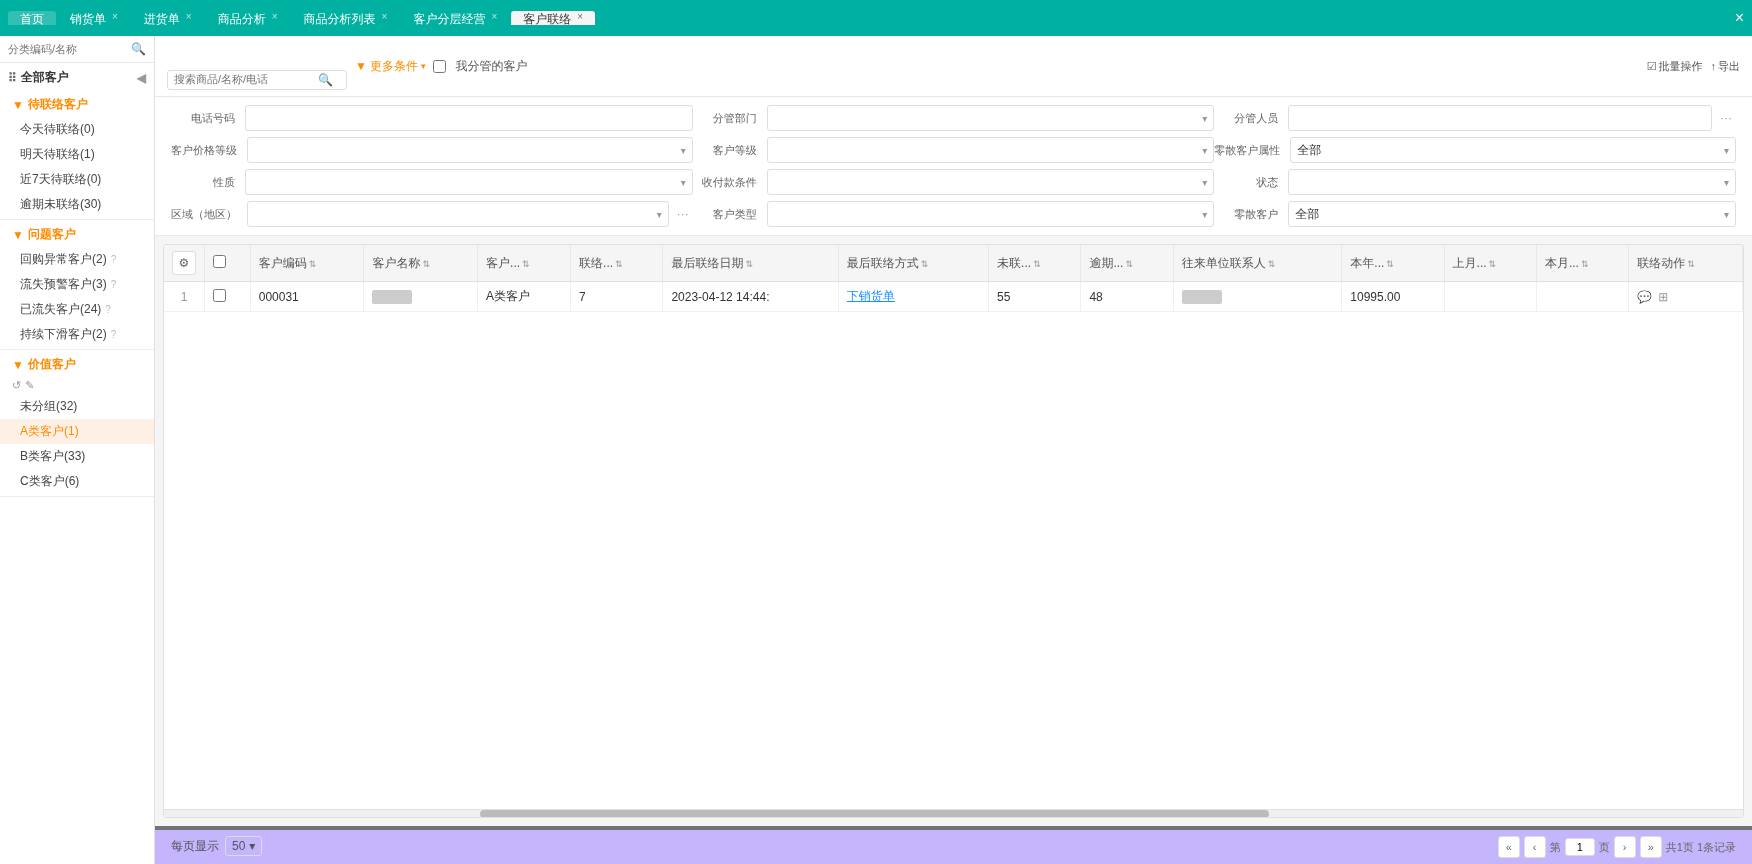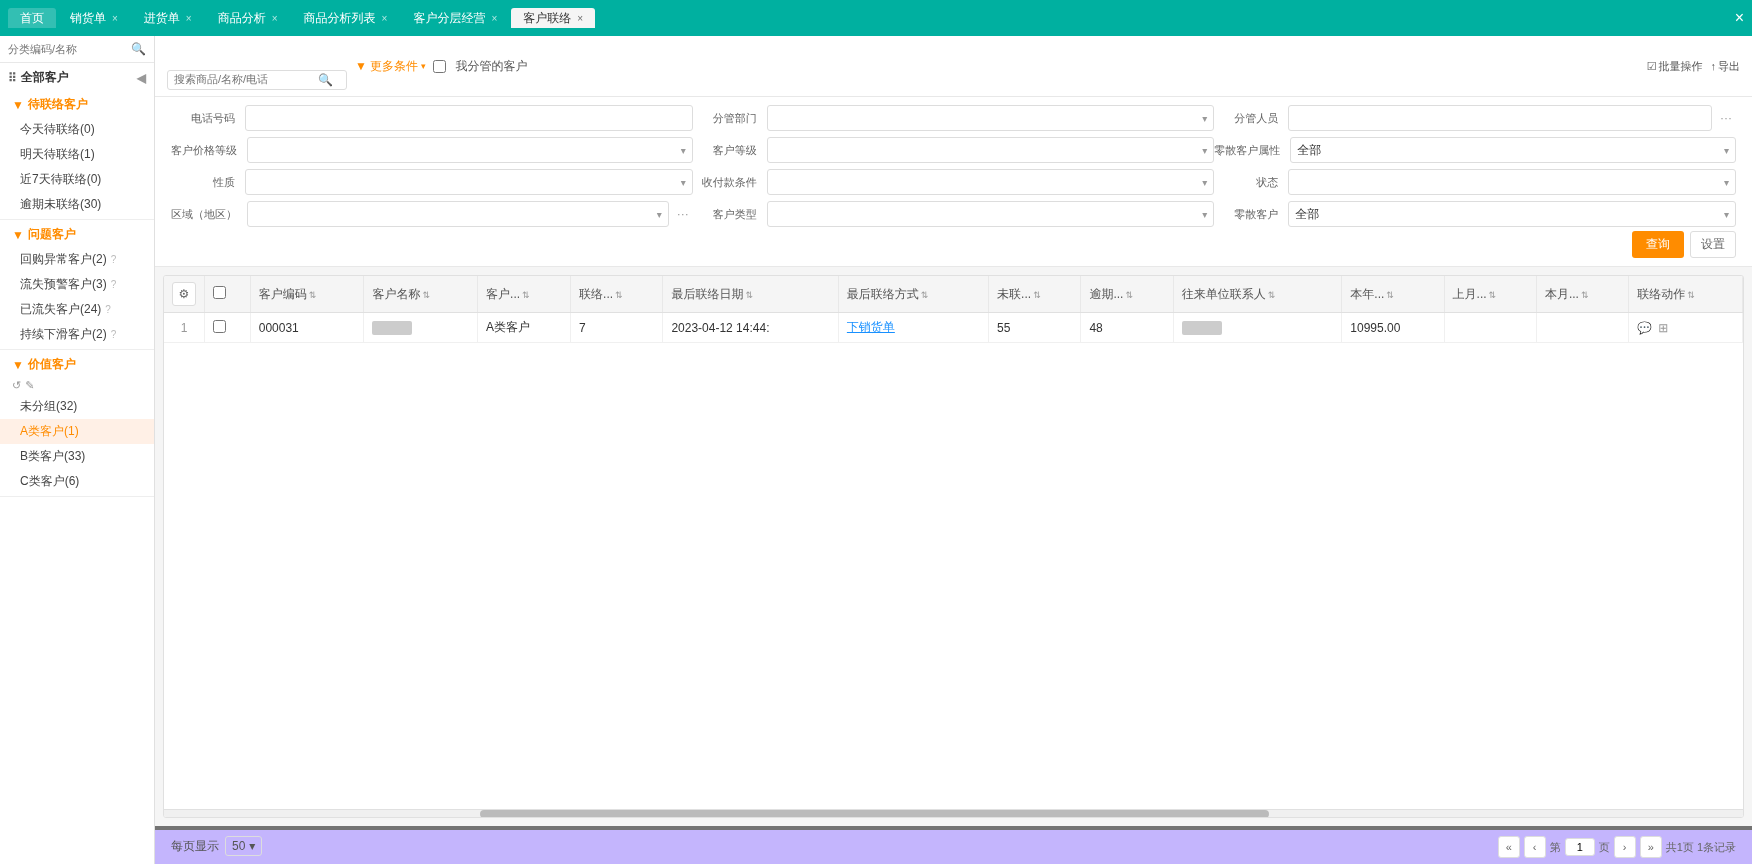--- a/index.html
+++ b/index.html
@@ -9,24 +9,23 @@
     .top-nav {
       background: #00b0a0;
       height: 36px;
       display: flex;
       align-items: center;
       padding: 0 8px;
       gap: 2px;
       position: relative;
     }
     .nav-tab {
-      height: 20px;
+      height: 14px;
       padding: 0 12px;
       display: flex;
-      align-items: center;
       gap: 4px;
       cursor: pointer;
       color: white;
       border-radius: 3px 3px 0 0;
       white-space: nowrap;
     }
     .nav-tab.active {
       background: #f5f5f5;
       color: #333;
     }
@@ -629,24 +628,20 @@
             </div>
             <div class="filter-group">
               <span class="filter-label">零散客户</span>
               <div class="filter-select">
                 <span>全部</span>
                 <span class="arrow">▾</span>
               </div>
             </div>
           </div>
         </div>
-      <div style="display:flex;justify-content:flex-end;margin-top:4px;gap:6px;">
-        <button class="btn-query">查询</button>
-        <button class="btn-settings">设置</button>
-      </div>
     </div>
 
     <div class="table-container">
       <div style="overflow-x:auto;flex:1;">
         <table>
           <thead>
             <tr id="table-header-row">
                 <th style="width: 30px;">
                   <div class="table-settings-icon">⚙</div>
                 </th>

